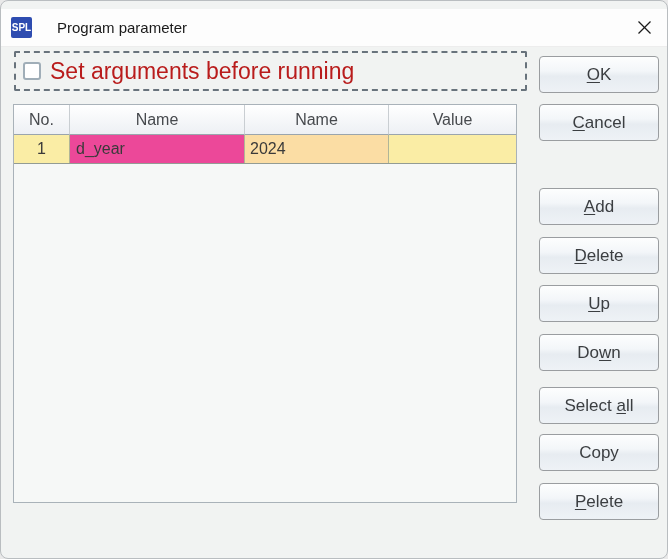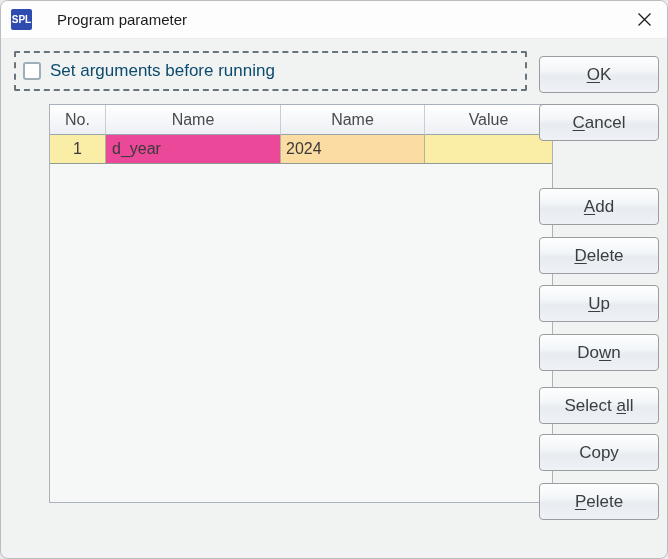--- a/index.html
+++ b/index.html
@@ -12,21 +12,21 @@
     position:relative;
     width:666px;height:557px;
     border:1px solid #b9bdc0;
     border-radius:8px;
     overflow:hidden;
     background:#f1f3f2;
     box-sizing:content-box;
   }
   
   .titlebar{
-    position:absolute;left:0;top:0;right:0;height:37px;
+    position:absolute;left:0;top:8px;right:0;height:37px;
     background:#fdfdfd;
     border-bottom:1px solid #ededed;
     display:flex;align-items:center;
   }
   .app-icon{
     width:21px;height:21px;margin-left:10px;
     background:#2e4cb0;color:#ffffff;
     font-size:10px;font-weight:bold;letter-spacing:0px;
     display:flex;align-items:center;justify-content:center;
     border-radius:2px;
@@ -48,30 +48,29 @@
     border:2px dashed #68737c;border-radius:2px;
     display:flex;align-items:center;
   }
   .checkbox-box{
     width:18px;height:18px;box-sizing:border-box;
     background:#ffffff;border:2px solid #a0aeb8;border-radius:3px;
     flex:0 0 auto;
   }
   .group-box .checkbox-box{margin-left:7px;}
   .check-label{
-    margin-left:9px;font-size:17px;color:#0c4a6e;white-space:nowrap;
+    margin-left:9px;font-size:23px;color:#b91c1c;white-space:nowrap;
   }
   
   .param-table{
     position:absolute;left:12px;top:103px;
     width:504px;height:399px;box-sizing:border-box;
     border:1px solid #a9b2b9;
     background:#f6f8f7;
     overflow:hidden;
-    margin-left:36px;
   }
   .thead{display:flex;height:30px;}
   .th{
     box-sizing:border-box;
     border-right:1px solid #c9ced2;
     border-bottom:1px solid #9aa5ad;
     background:linear-gradient(#ffffff,#edf0f4);
     font-size:16px;color:#474a4e;
     display:flex;align-items:center;justify-content:center;
     overflow:hidden;

